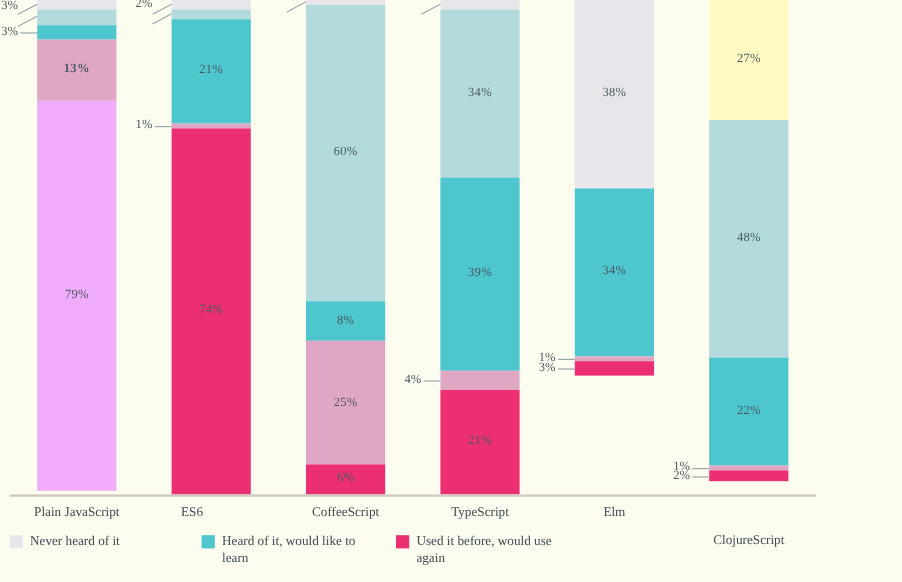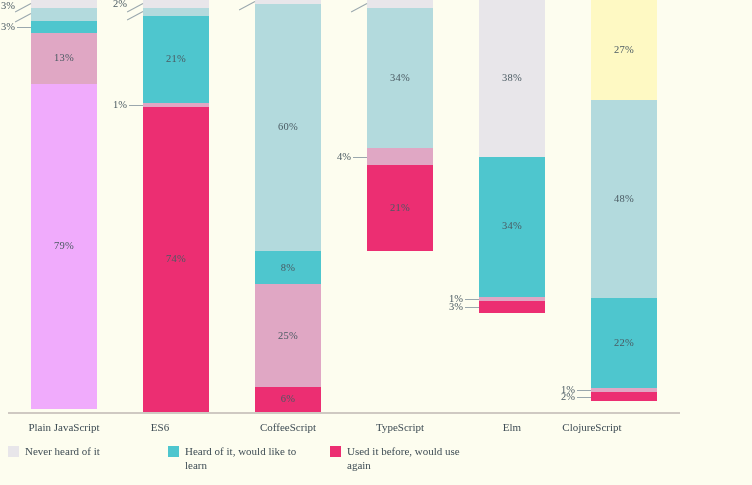--- a/index.html
+++ b/index.html
@@ -132,21 +132,21 @@
             <span class="leader" style="width: 18px; top: 3.12px; transform: rotate(-28deg);"></span>
           </div>
           <div class="seg" title="Plain JavaScript — Heard of it, not interested: 3%" style="height: 12.36px; background: rgb(179, 218, 221);">
             <span class="out-label" style="top: -1.82px;">3%</span>
             <span class="leader" style="width: 18px; top: 5.18px; transform: rotate(-28deg);"></span>
           </div>
           <div class="seg" title="Plain JavaScript — Heard of it, would like to learn: 3%" style="height: 12.36px; background: rgb(78, 198, 206);">
             <span class="out-label" style="top: 50%;">3%</span>
             <span class="leader" style="width: 14px; top: 6.18px;"></span>
           </div>
-          <div class="seg" title="Plain JavaScript — Used it before, would not use again: 13%" style="height: 51px; background: rgb(224, 167, 196);">
+          <div class="seg" title="Plain JavaScript — Used it before, would not use again: 13%" style="height: 51px; background: rgb(224, 167, 196); font-weight: bold;">
             <span class="seg-label">13%</span>
           </div>
           <div class="seg" title="Plain JavaScript — Used it before, would use again: 79%" style="height: 325.48px; background: #f0abfc;">
             <span class="seg-label">79%</span>
           </div>
         </div>
       </div>
       <div class="bar-group" style="left: 143px; width: 66px;">
         <div class="bar-stack">
           <div class="seg" title="ES6 — Never heard of it: 2%" style="height: 8.24px; background: rgb(232, 230, 234);">
@@ -189,20 +189,23 @@
         </div>
       </div>
       <div class="bar-group" style="left: 367px; width: 66px;">
         <div class="bar-stack">
           <div class="seg" title="TypeScript — Never heard of it: 2%" style="height: 8.24px; background: rgb(232, 230, 234);">
             <span class="out-label" style="top: -3.88px;">2%</span>
             <span class="leader" style="width: 18px; top: 3.12px; transform: rotate(-28deg);"></span>
           </div>
           <div class="seg" title="TypeScript — Heard of it, not interested: 34%" style="height: 140.08px; background: rgb(179, 218, 221);">
             <span class="seg-label">34%</span>
+          </div>
+          <div class="seg" title="TypeScript — Heard of it, would like to learn: 39%" style="height: 160.68px; background: rgb(78, 198, 206);">
+            <span class="seg-label">39%</span>
           </div>
           <div class="seg" title="TypeScript — Used it before, would not use again: 4%" style="height: 16.48px; background: rgb(224, 167, 196);">
             <span class="out-label" style="top: 50%;">4%</span>
             <span class="leader" style="width: 14px; top: 8.24px;"></span>
           </div>
           <div class="seg" title="TypeScript — Used it before, would use again: 21%" style="height: 86.52px; background: rgb(236, 46, 114);">
             <span class="seg-label">21%</span>
           </div>
         </div>
       </div>
@@ -248,21 +251,21 @@
     </div>
 
   <div id="axis-line"></div>
 
   <div id="tick-labels">
       <div class="tick-label" style="left: 8px; width: 112px;">Plain JavaScript</div>
       <div class="tick-label" style="left: 104px; width: 112px;">ES6</div>
       <div class="tick-label" style="left: 232px; width: 112px;">CoffeeScript</div>
       <div class="tick-label" style="left: 344px; width: 112px;">TypeScript</div>
       <div class="tick-label" style="left: 456px; width: 112px;">Elm</div>
-      <div class="tick-label" style="left: 536px; width: 112px;">ClojureScript</div>
+      <div class="tick-label" style="left: 568px; width: 112px; margin-top: 23px;">ClojureScript</div>
     </div>
 
   <div id="legend">
       <div class="legend-item" style="width: 150px;">
         <span class="legend-swatch" style="background: rgb(232, 230, 234);"></span>
         <span class="legend-text">Never heard of it</span>
       </div>
       <div class="legend-item" style="width: 152px;">
         <span class="legend-swatch" style="background: rgb(78, 198, 206);"></span>
         <span class="legend-text">Heard of it, would like to learn</span>

